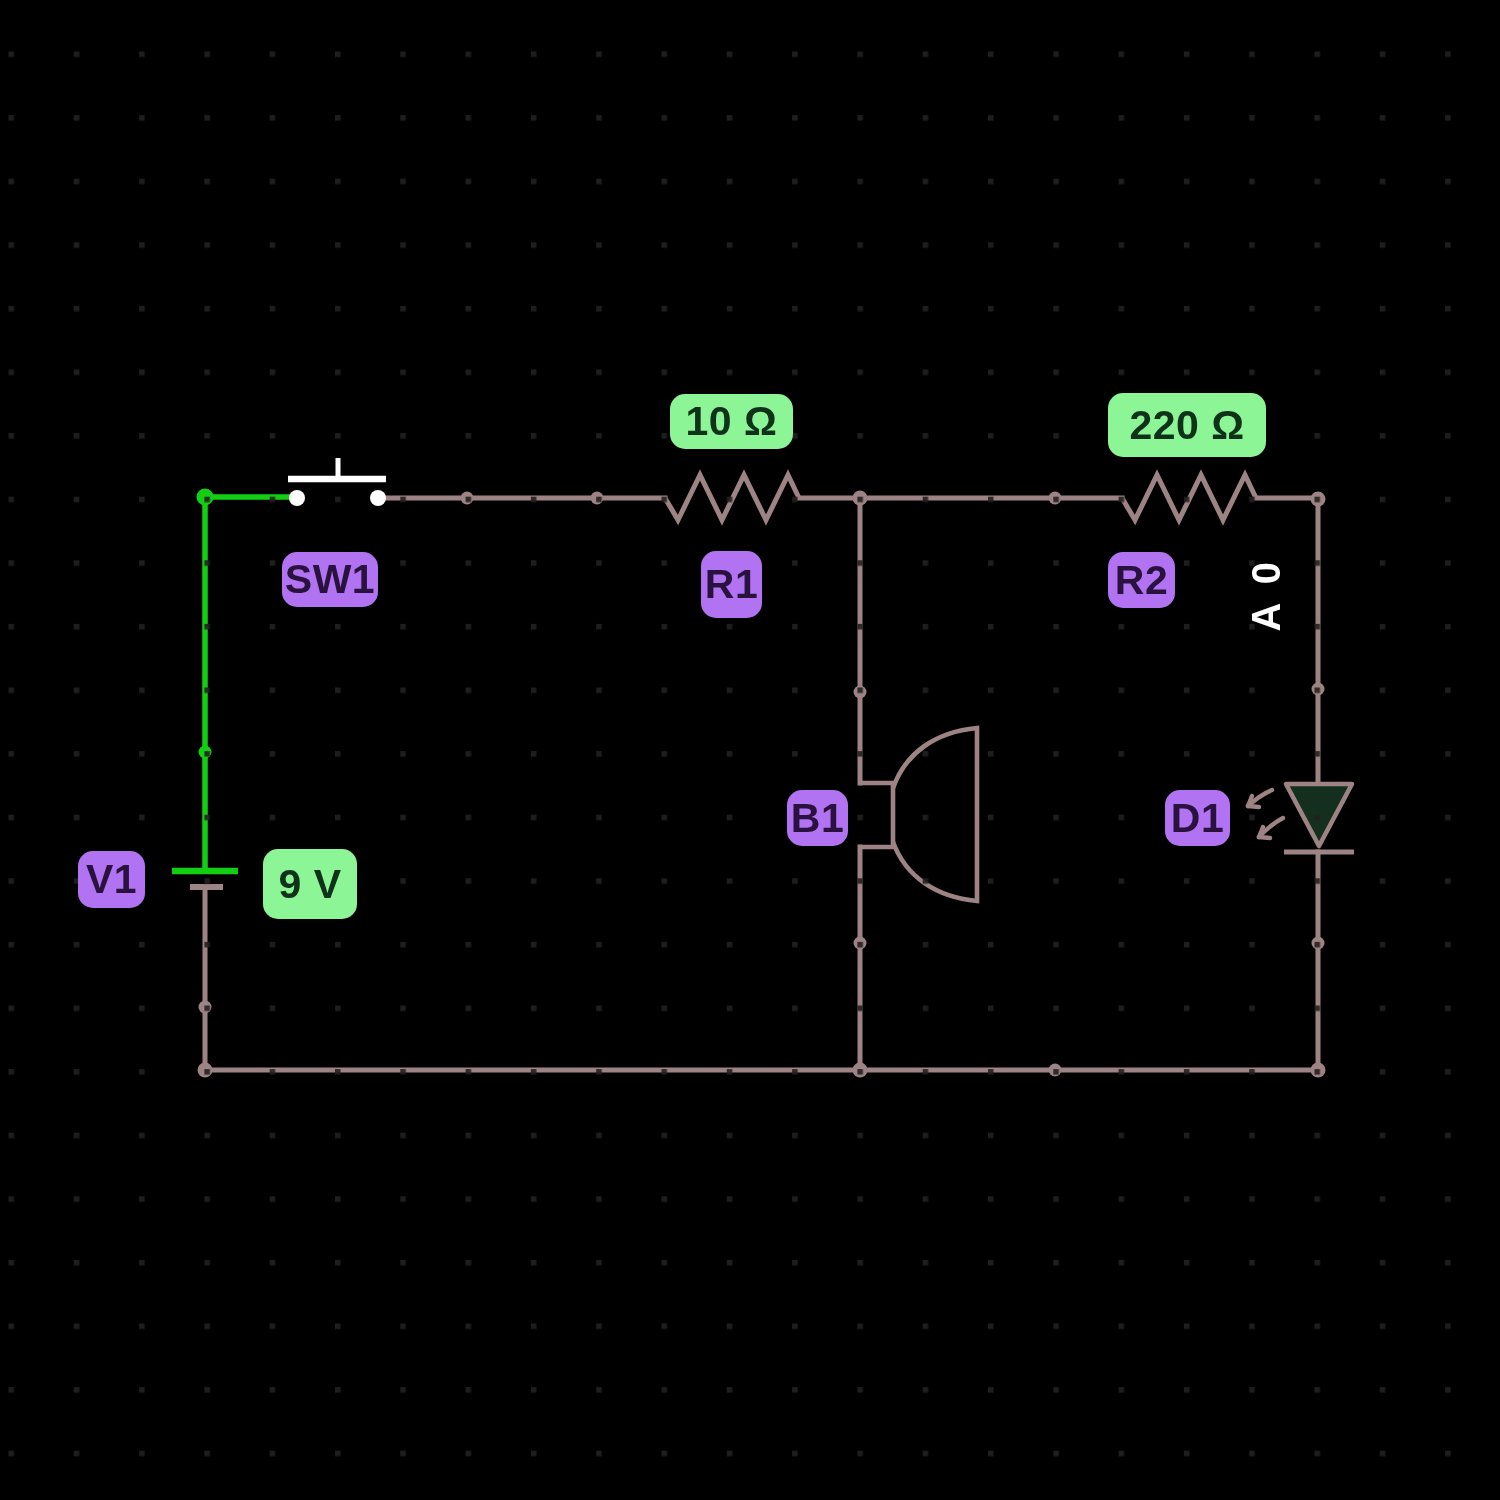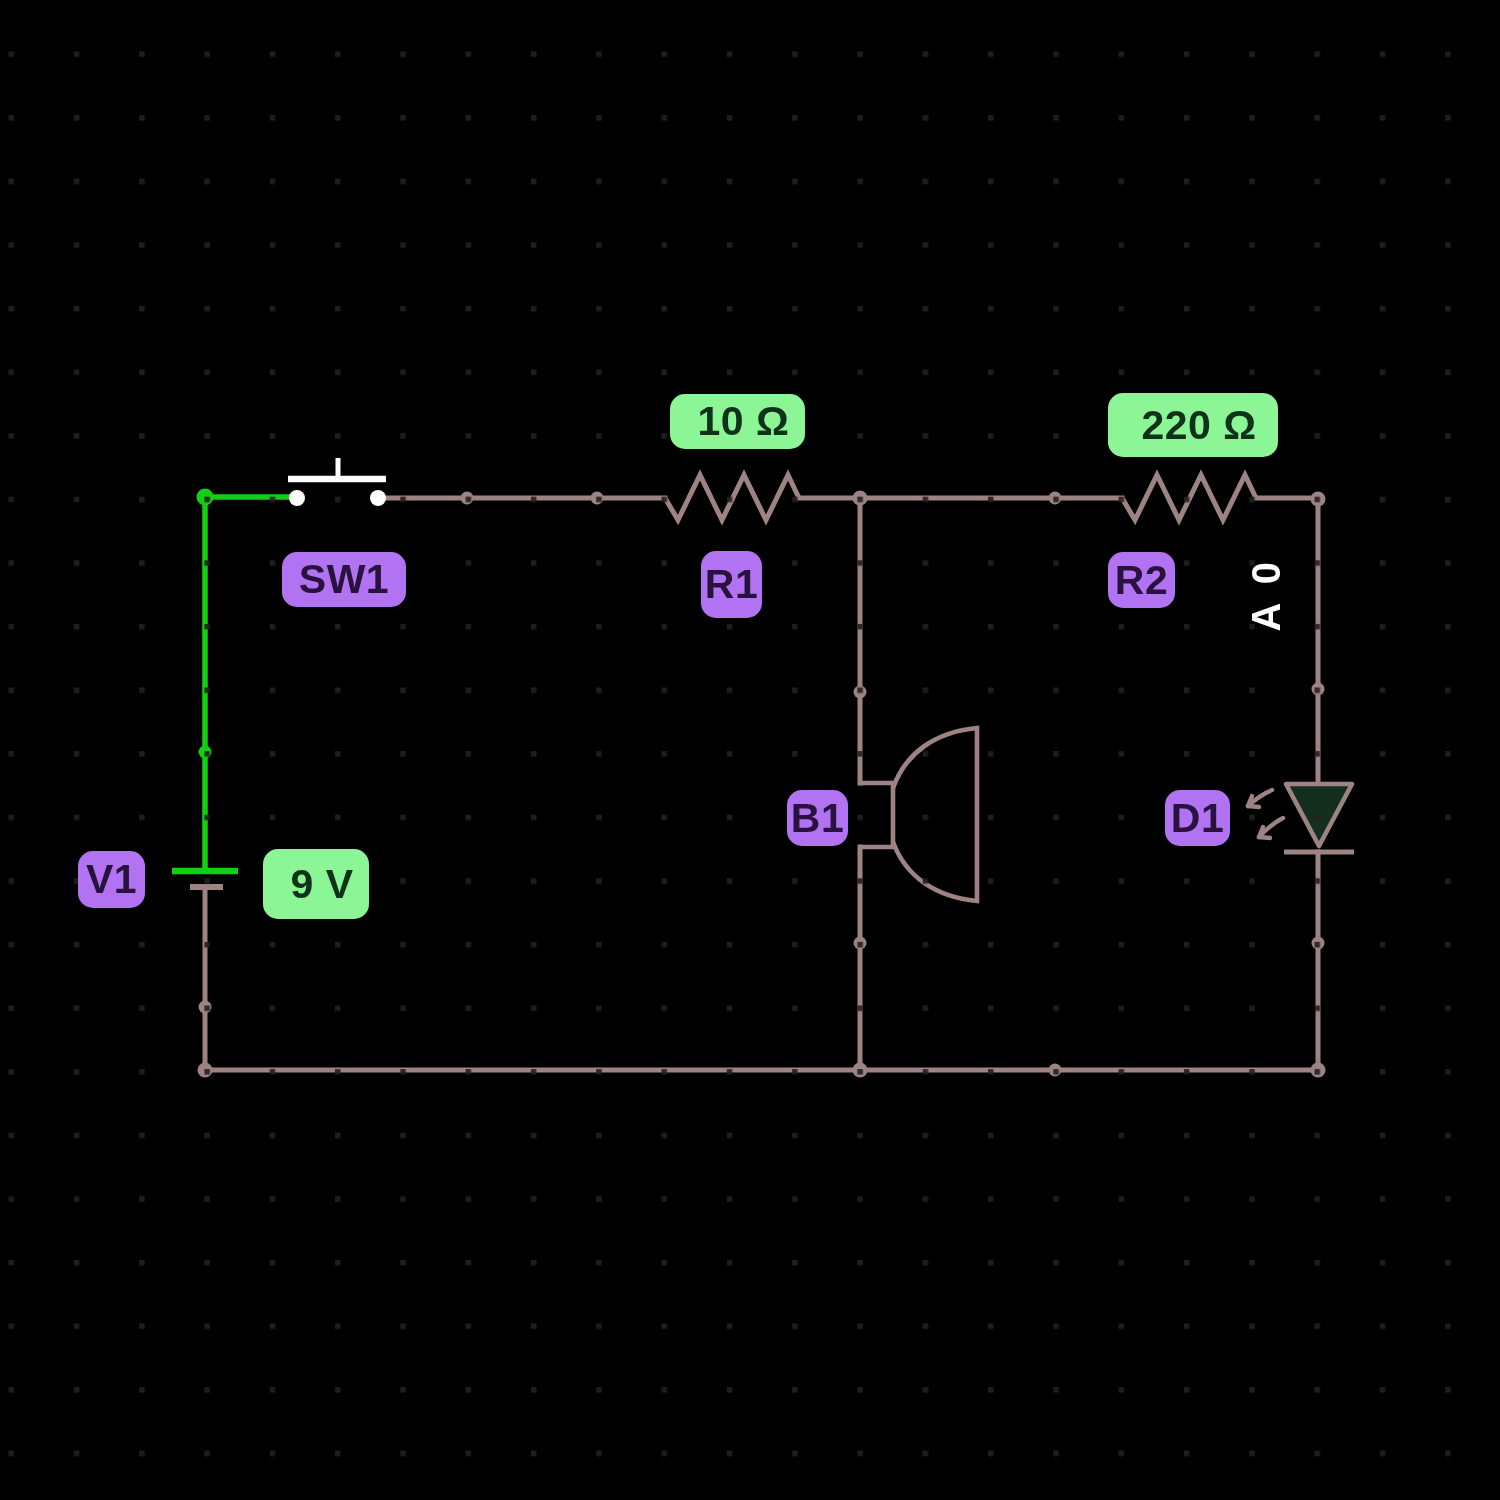--- a/index.html
+++ b/index.html
@@ -36,23 +36,22 @@
     white-space: nowrap;
     user-select: none;
   }
   .badge.component {
     background: #b173f2;
     color: #2a123f;
   }
   .badge.value {
     background: #8cf596;
     color: #10321a;
-    padding-left: 12px;
   }
-  #badge-sw1   { left: 282px;  top: 552px; width: 124px; height: 55px; }
+  #badge-sw1   { left: 282px;  top: 552px; width: 96px; height: 55px; }
   #badge-r1    { left: 701px;  top: 551px; width: 61px;  height: 67px; text-align: center; }
   #badge-r2    { left: 1108px; top: 552px; width: 67px;  height: 56px; }
   #badge-b1    { left: 787px;  top: 790px; width: 61px;  height: 56px; }
   #badge-d1    { left: 1165px; top: 790px; width: 65px;  height: 56px; }
   #badge-v1    { left: 78px;   top: 851px; width: 67px;  height: 57px; }
   #value-v1    { left: 263px;  top: 849px; width: 94px;  height: 70px; }
   #value-r1    { left: 670px;  top: 394px; width: 123px; height: 55px; }
   #value-r2    { left: 1108px; top: 393px; width: 158px; height: 64px; }
   .current-label {
     position: absolute;

